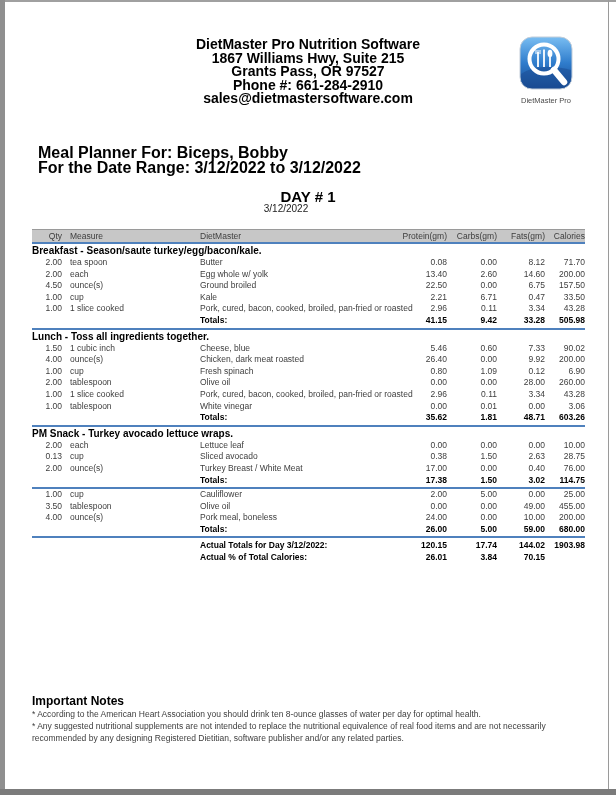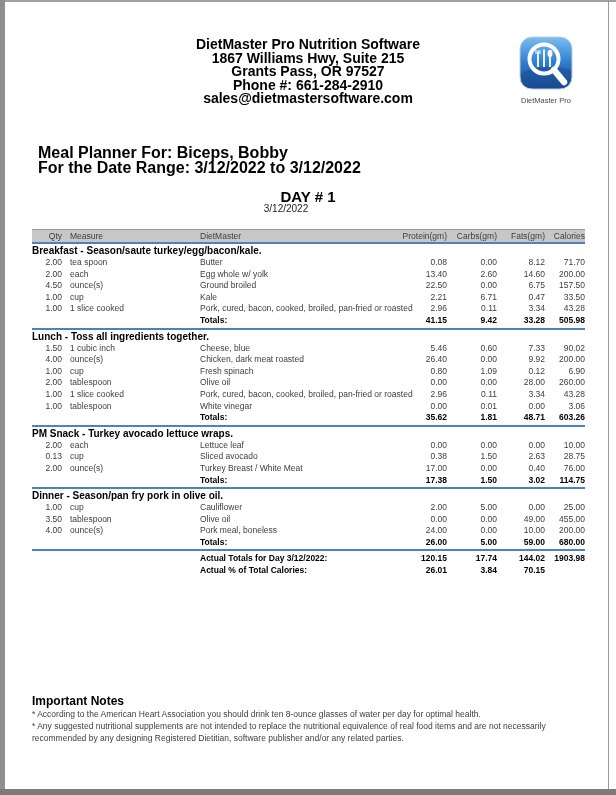--- a/index.html
+++ b/index.html
@@ -263,21 +263,20 @@
           <div class="cell c-qty"></div>
           <div class="cell c-measure"></div>
           <div class="cell c-description">Totals:</div>
           <div class="cell c-protein">17.38</div>
           <div class="cell c-carbs">1.50</div>
           <div class="cell c-fats">3.02</div>
           <div class="cell c-calories">114.75</div>
         </div>
       </div>
       <div class="meal-section">
-        <div class="section-title">Dinner - Season/pan fry pork in olive oil.</div>
         <div class="grid-row item-row">
           <div class="cell c-qty">1.00</div>
           <div class="cell c-measure">cup</div>
           <div class="cell c-description">Cauliflower</div>
           <div class="cell c-protein">2.00</div>
           <div class="cell c-carbs">5.00</div>
           <div class="cell c-fats">0.00</div>
           <div class="cell c-calories">25.00</div>
         </div>
         <div class="grid-row item-row">

